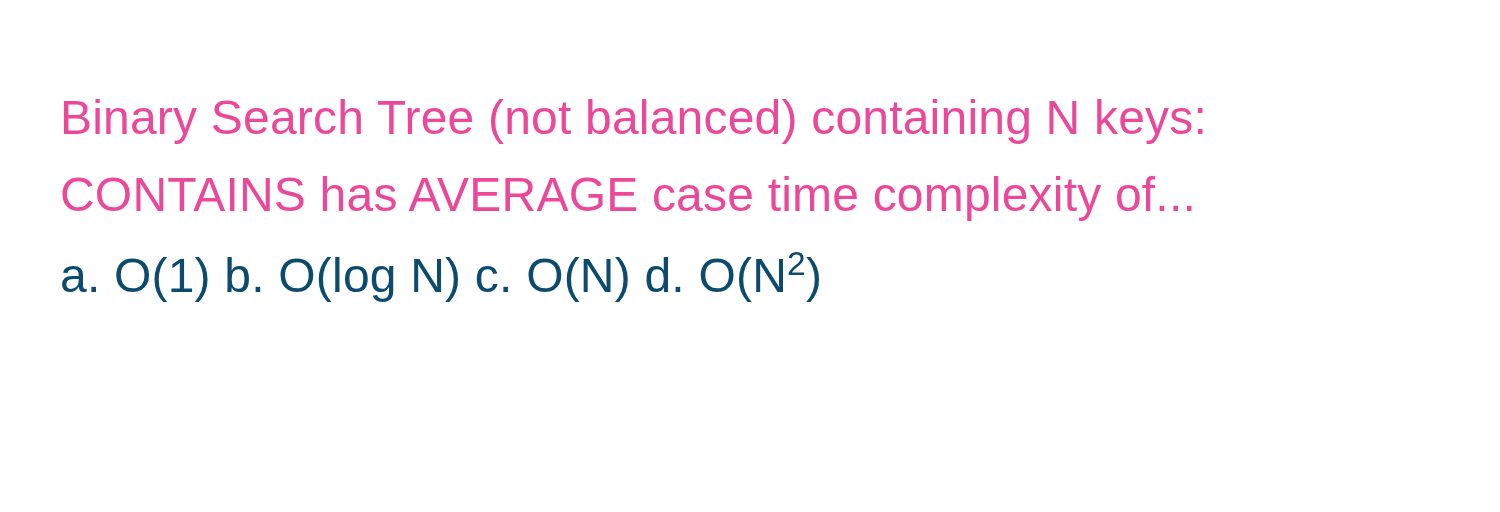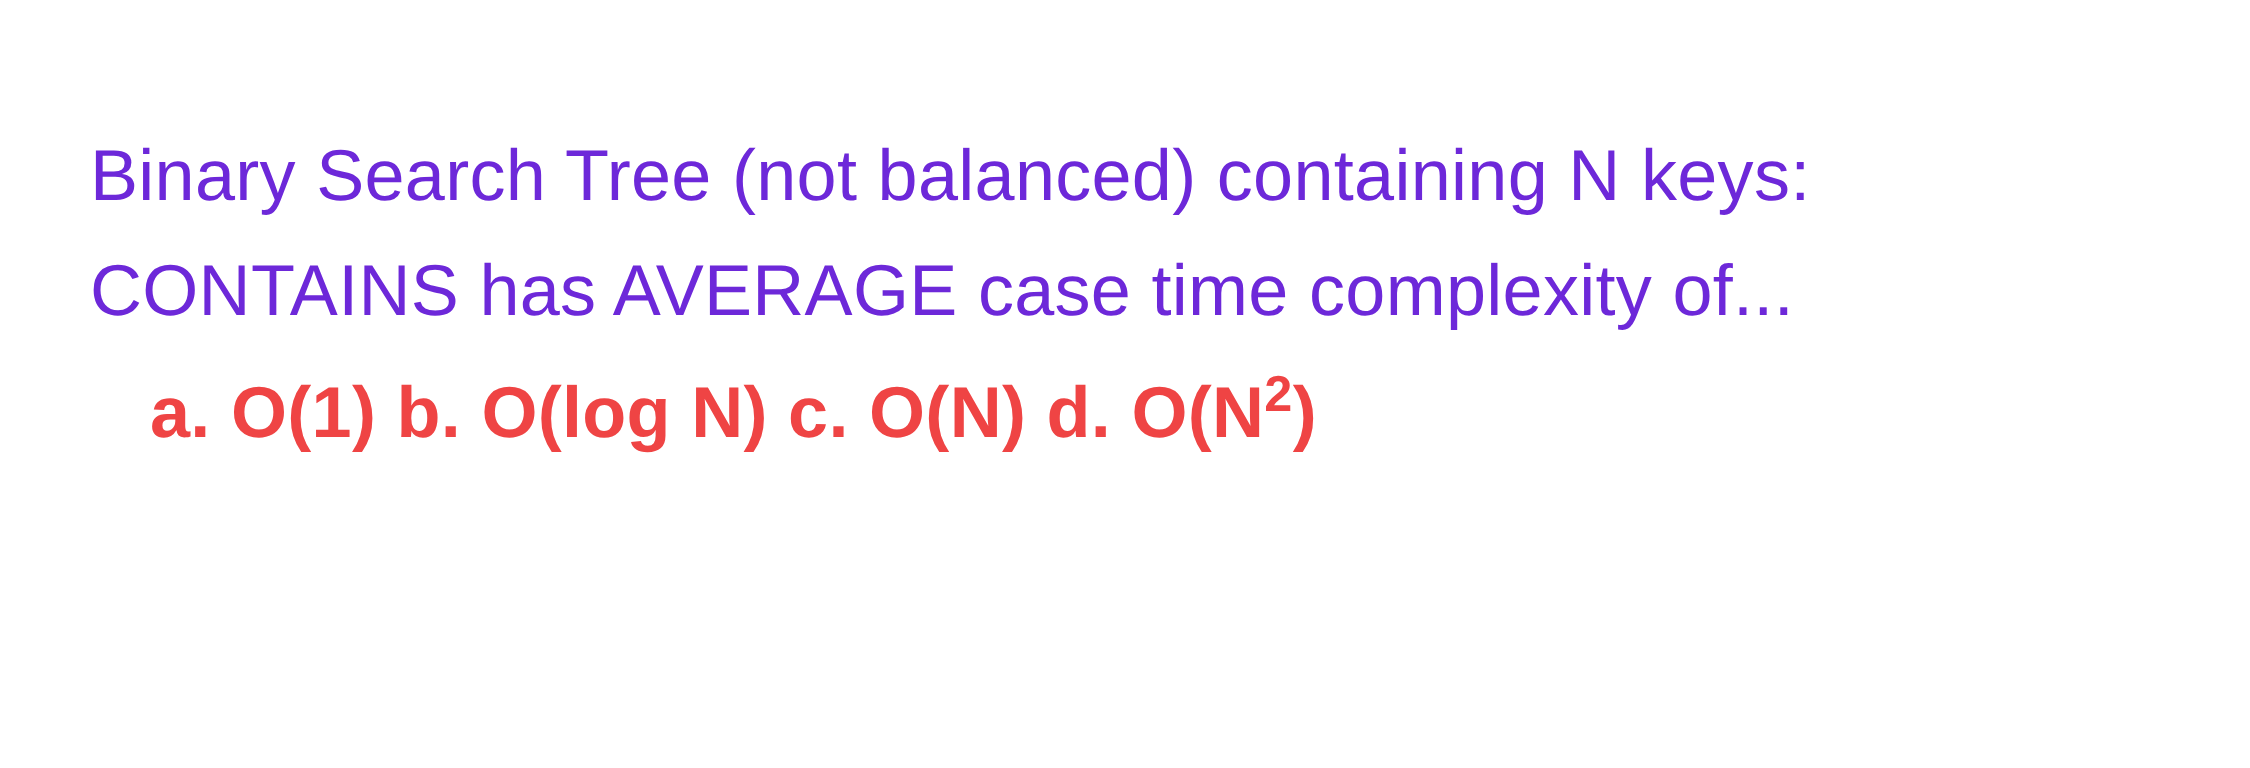--- a/index.html
+++ b/index.html
@@ -10,32 +10,31 @@
     body {
       width: 1500px;
       height: 512px;
       background: #ffffff;
       font-family: -apple-system, BlinkMacSystemFont, "Segoe UI", Helvetica, Arial, sans-serif;
       padding: 80px 60px 60px 60px;
     }
     .question {
       font-size: 48px;
       line-height: 1.6;
-      color: #6d28d9;
+      color: #ec4899;
       font-weight: 400;
       letter-spacing: 0.2px;
     }
     .options {
       font-size: 48px;
       line-height: 1.6;
-      color: #ef4444;
-      font-weight: 700;
+      color: #0c4a6e;
+      font-weight: 400;
       letter-spacing: 0.2px;
       margin-top: 4px;
-      margin-left: 40px;
     }
     .sup {
       font-size: 0.7em;
       vertical-align: super;
       line-height: 0;
     }
   </style>
 </head>
 <body>
 

